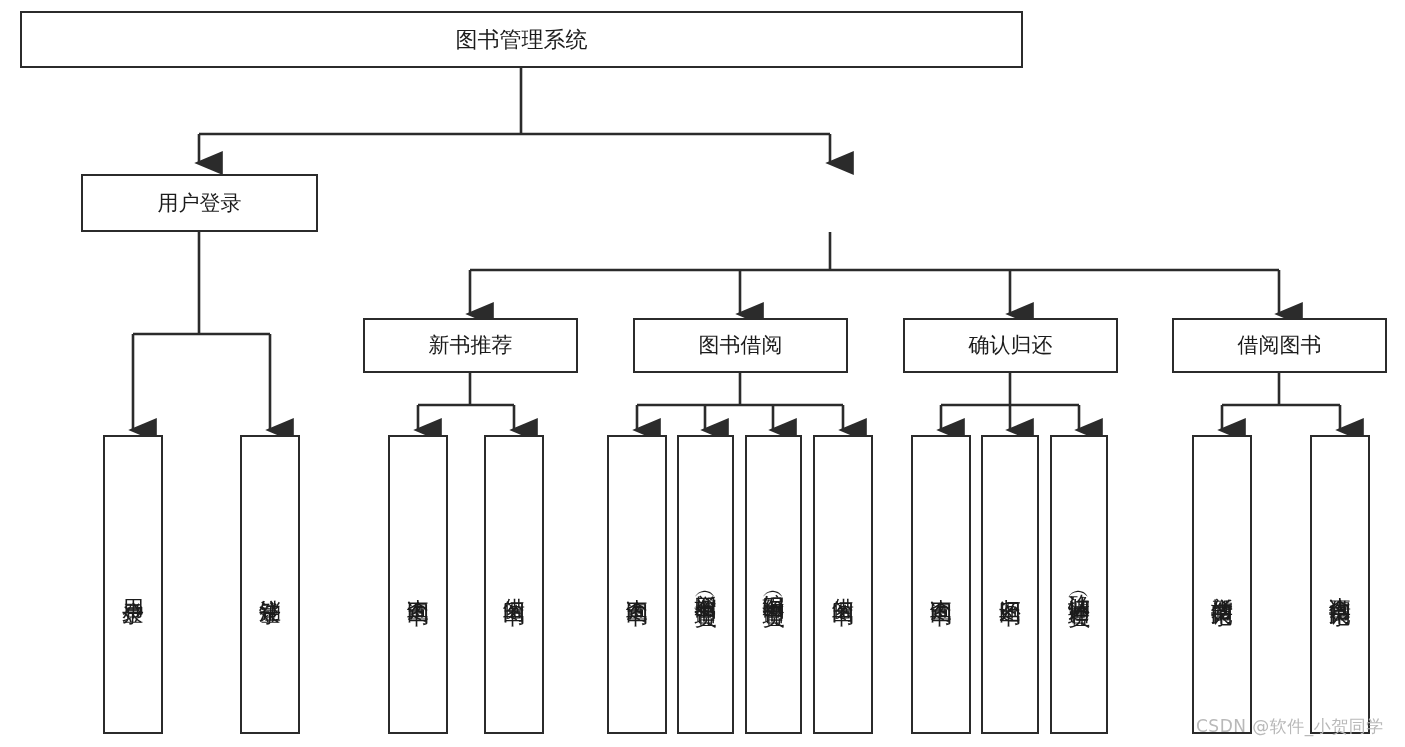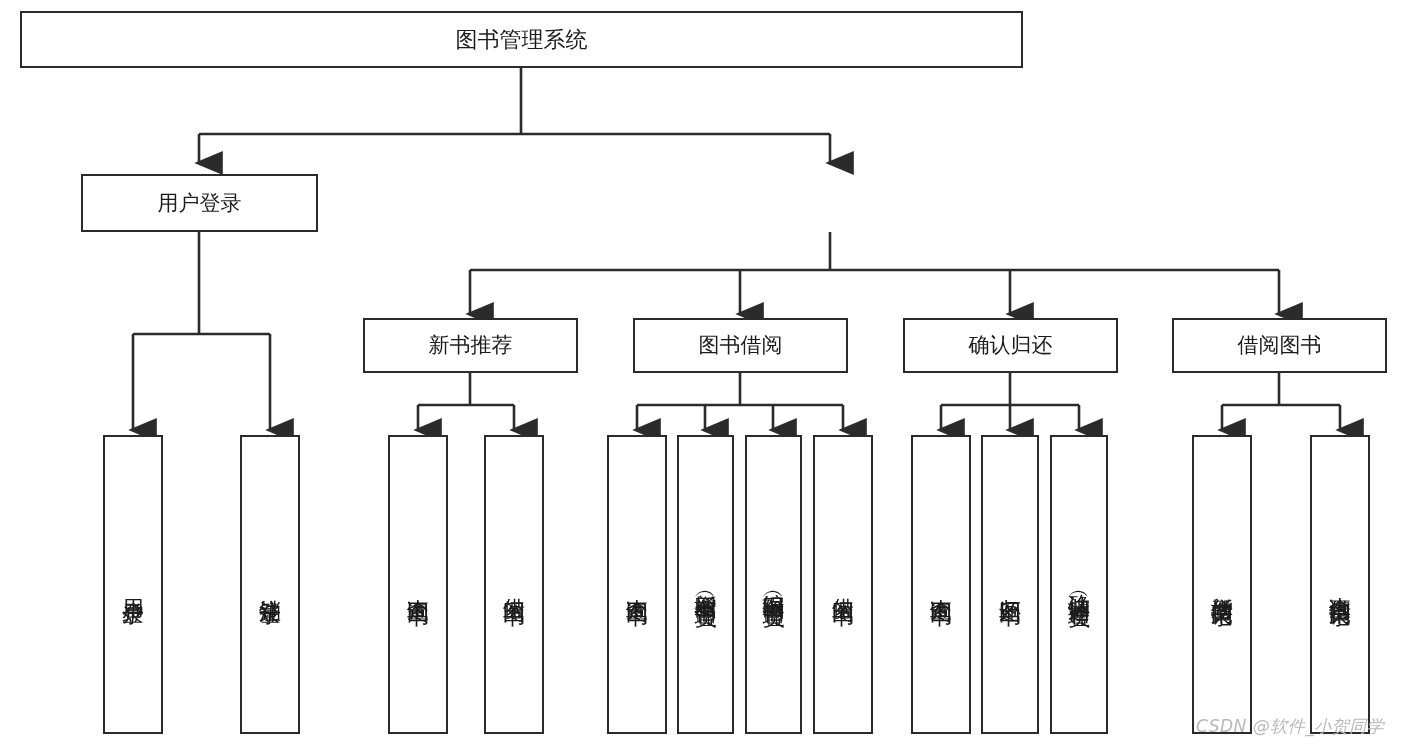--- a/index.html
+++ b/index.html
@@ -58,21 +58,20 @@
     font-size: 22px;
     letter-spacing: 2px;
     line-height: 1;
   }
   .watermark {
     position: absolute;
     color: #b9b9b9;
     font-size: 17px;
     white-space: nowrap;
     letter-spacing: 0.5px;
-    font-style: italic;
   }
 </style>
 </head>
 <body>
 
 <div id="canvas">
 
   <svg id="edges" viewBox="0 0 1405 747">
     <defs>
       <marker id="arrow" viewBox="0 0 12 12" refX="6" refY="10" markerWidth="11" markerHeight="11" orient="auto-start-reverse">

